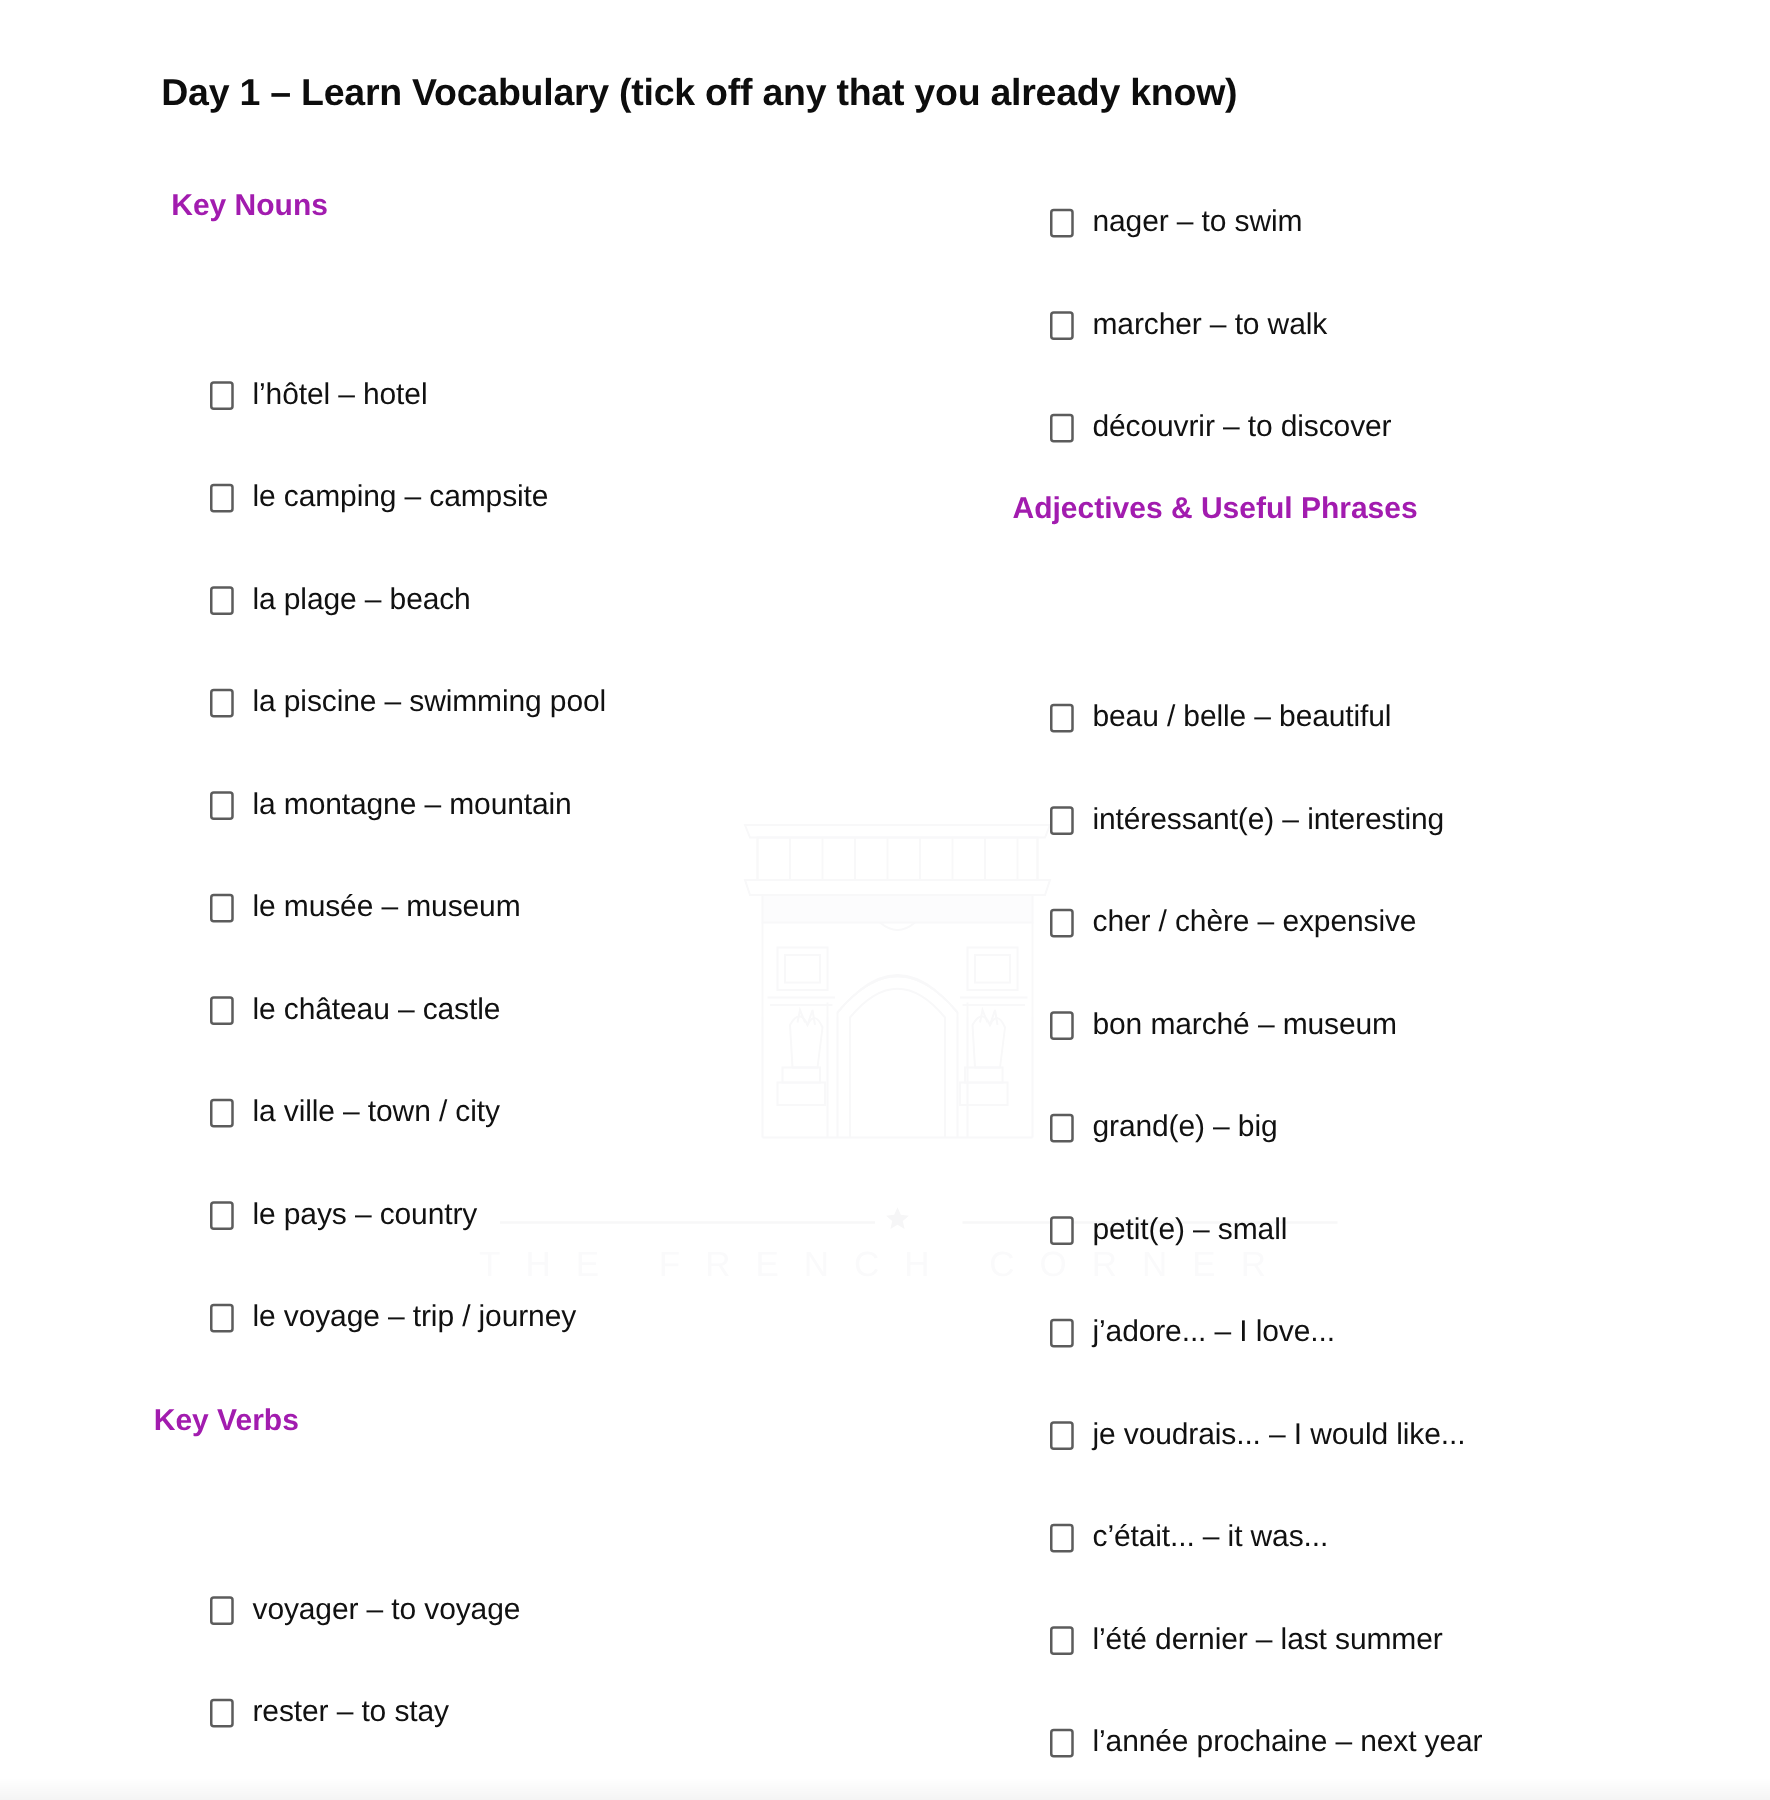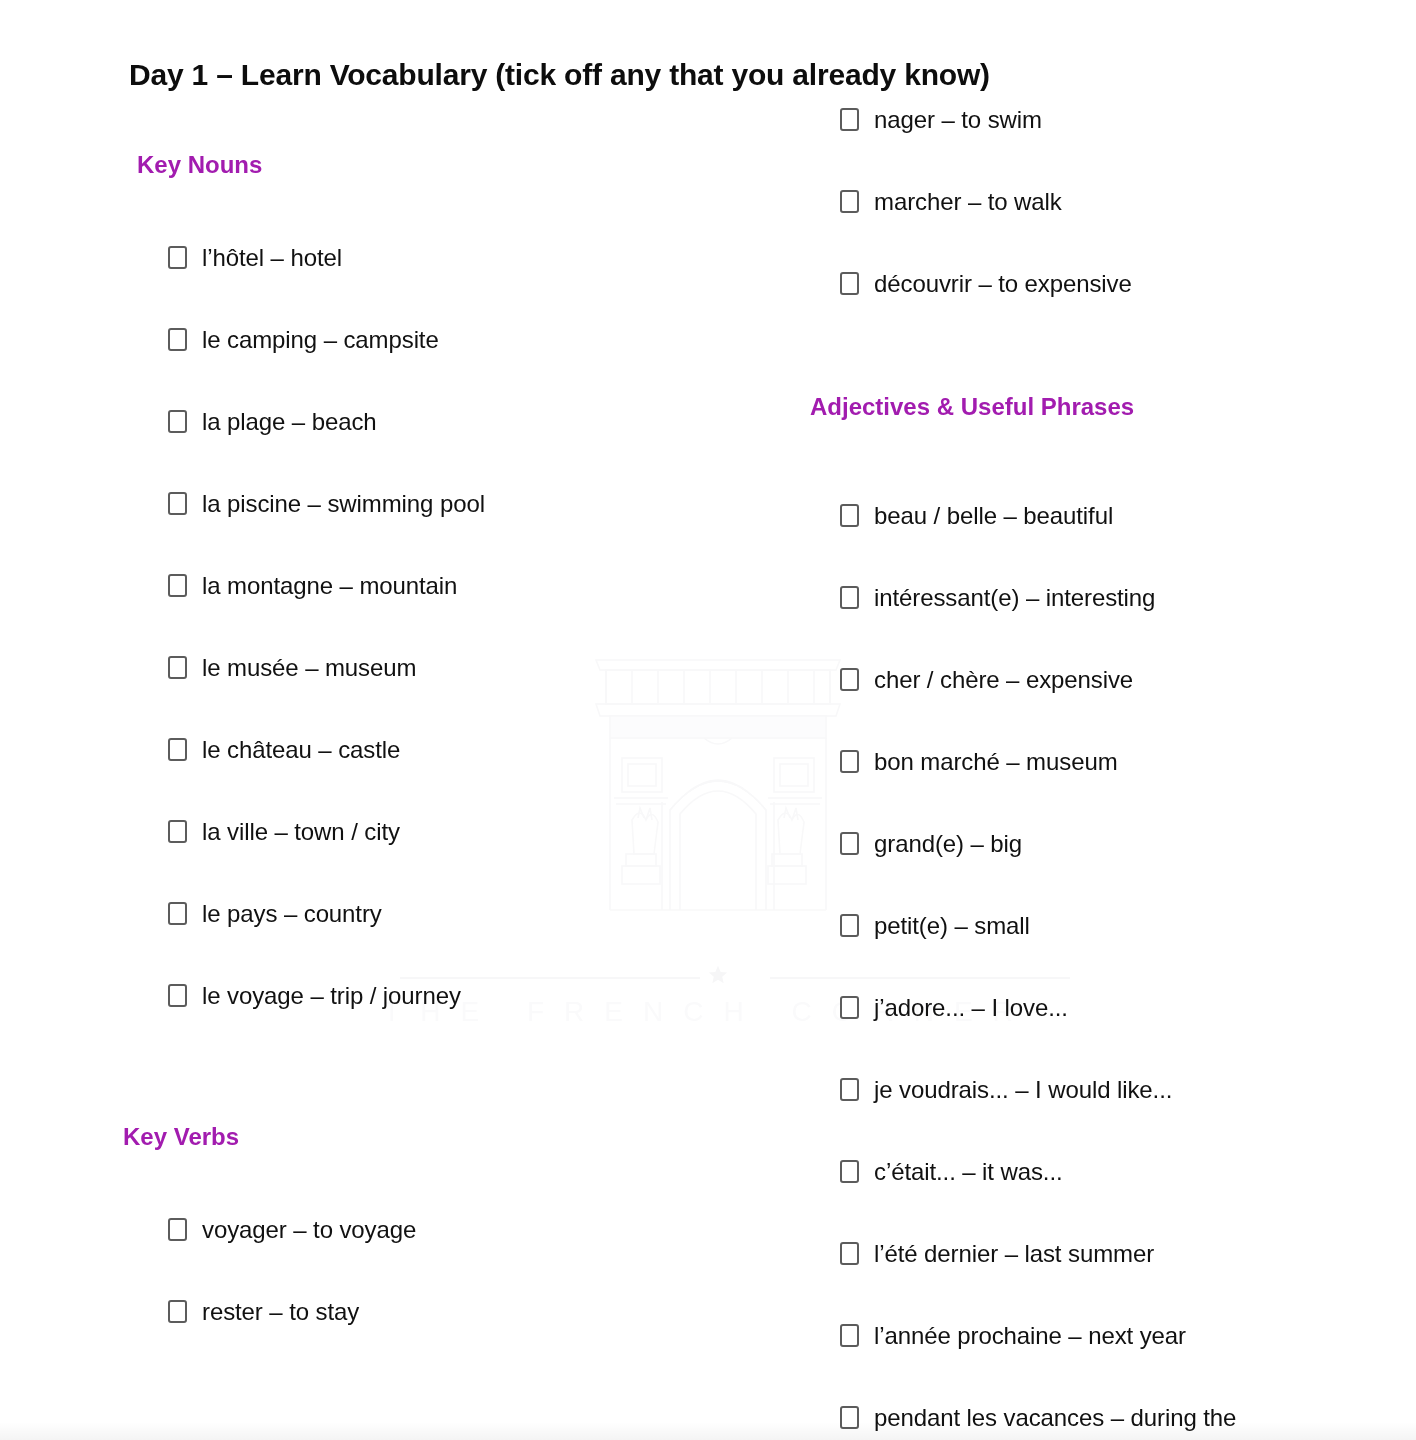--- a/index.html
+++ b/index.html
@@ -102,21 +102,21 @@
     margin: 0;
     padding: 0;
   }
   .check-list.nouns   { left: 168px; top: 246px; }
   .check-list.verbs   { left: 168px; top: 1218px; }
   .check-list.verbs-r { left: 840px; top: 108px; }
   .check-list.phrases { left: 840px; top: 504px; }
 
   .check-item {
     display: flex;
-    align-items: flex-start;
+    align-items: flex-end;
     height: 82px;
     white-space: nowrap;
   }
 
   .checkbox {
     flex: 0 0 auto;
     width: 19px;
     height: 23px;
     border: 2px solid #5c5c5c;
     border-radius: 3px;
@@ -267,21 +267,21 @@
     <li class="check-item">
       <span class="checkbox"></span>
       <span class="check-label">nager – to swim</span>
     </li>
     <li class="check-item">
       <span class="checkbox"></span>
       <span class="check-label">marcher – to walk</span>
     </li>
     <li class="check-item">
       <span class="checkbox"></span>
-      <span class="check-label">découvrir – to expensive</span>
+      <span class="check-label">découvrir – to discover</span>
     </li>
   </ul>
 
   <h2 class="section-heading adjectives">Adjectives &amp; Useful Phrases</h2>
 
   <ul class="check-list phrases">
     <li class="check-item">
       <span class="checkbox"></span>
       <span class="check-label">beau / belle – beautiful</span>
     </li>

